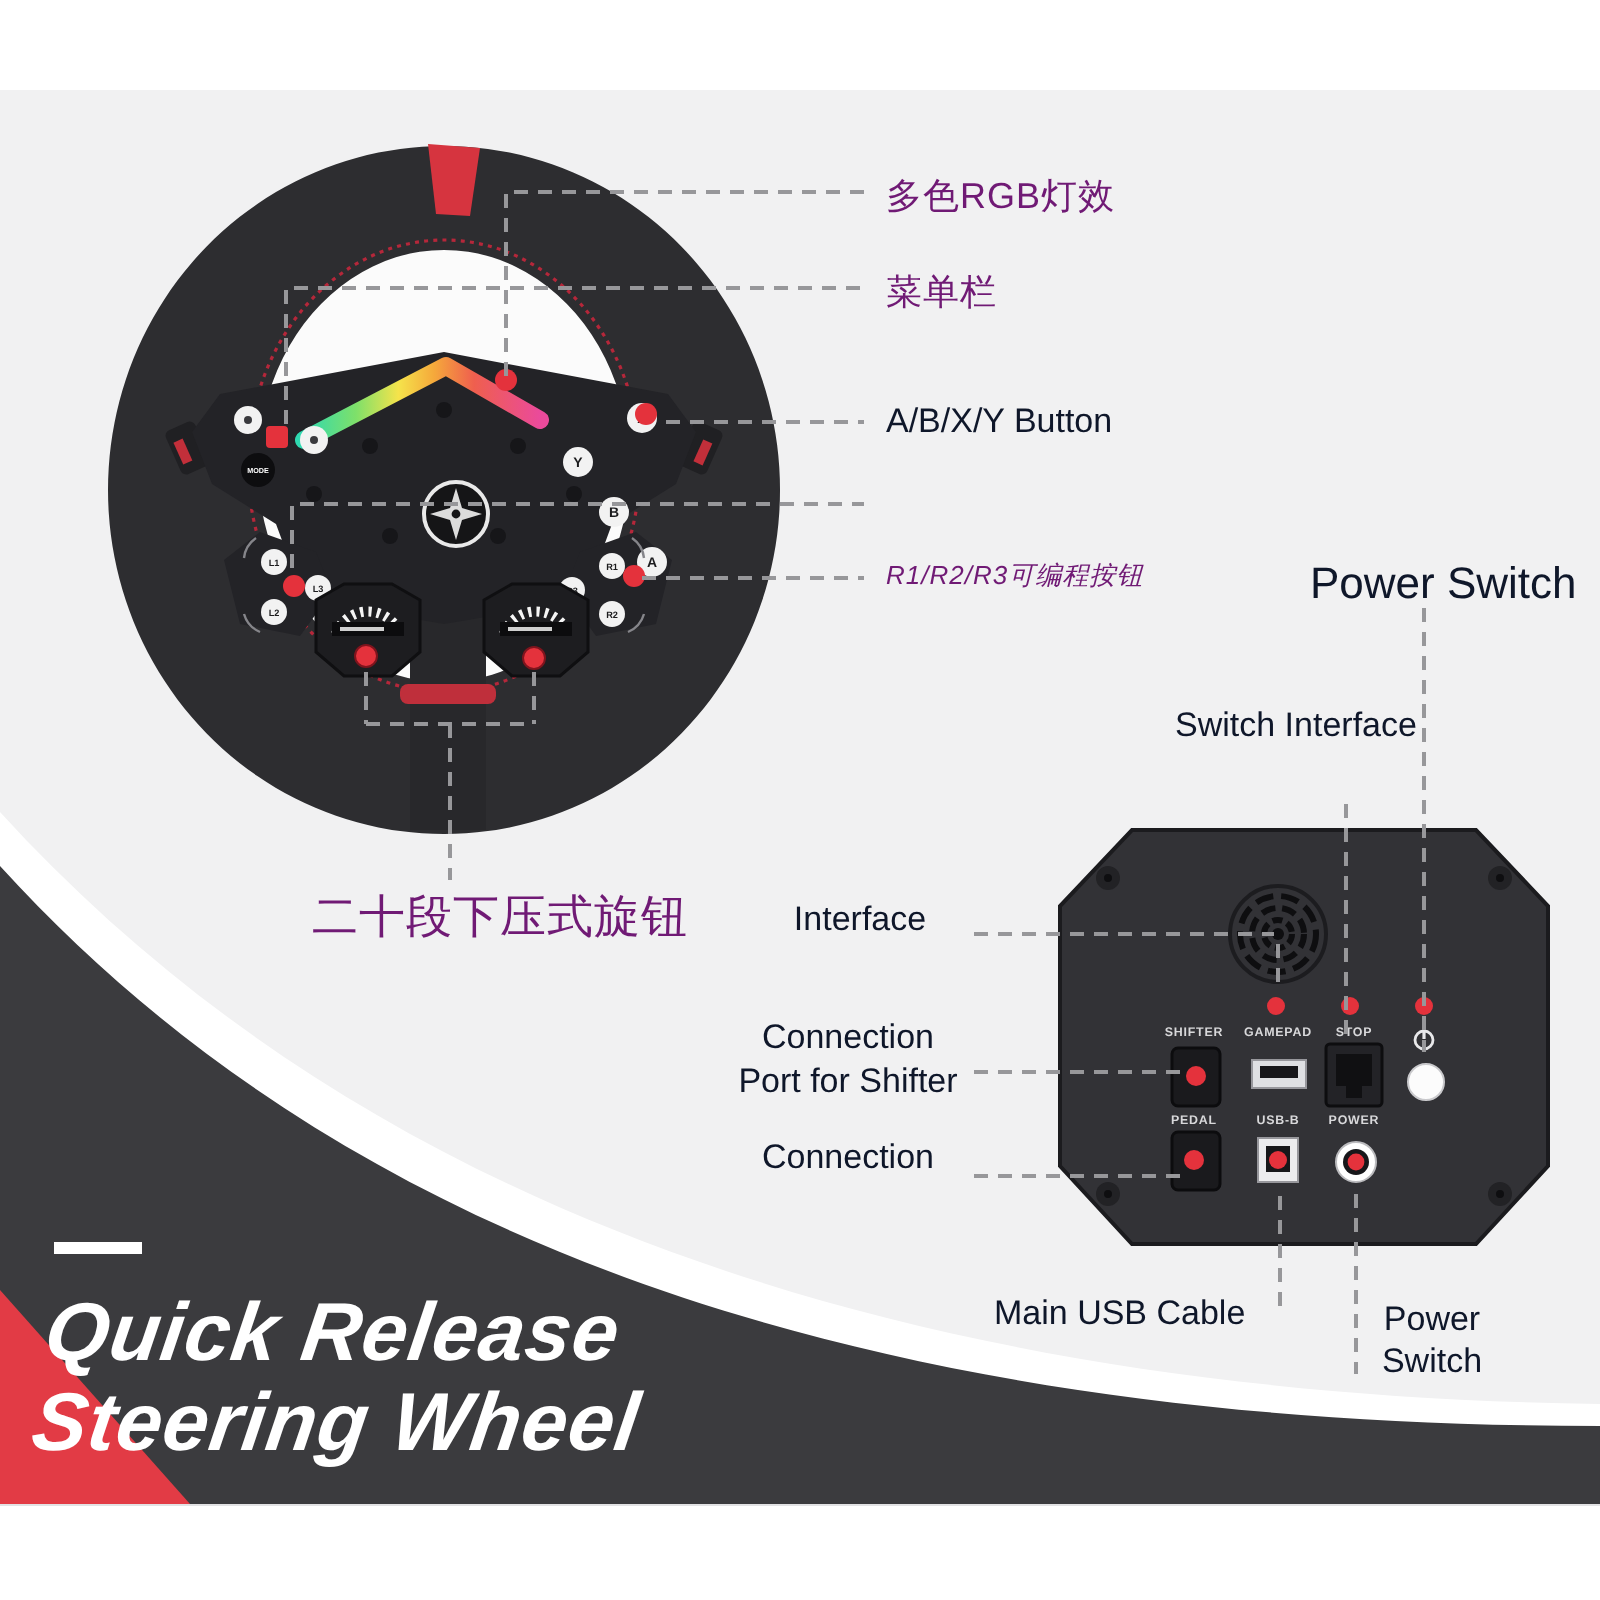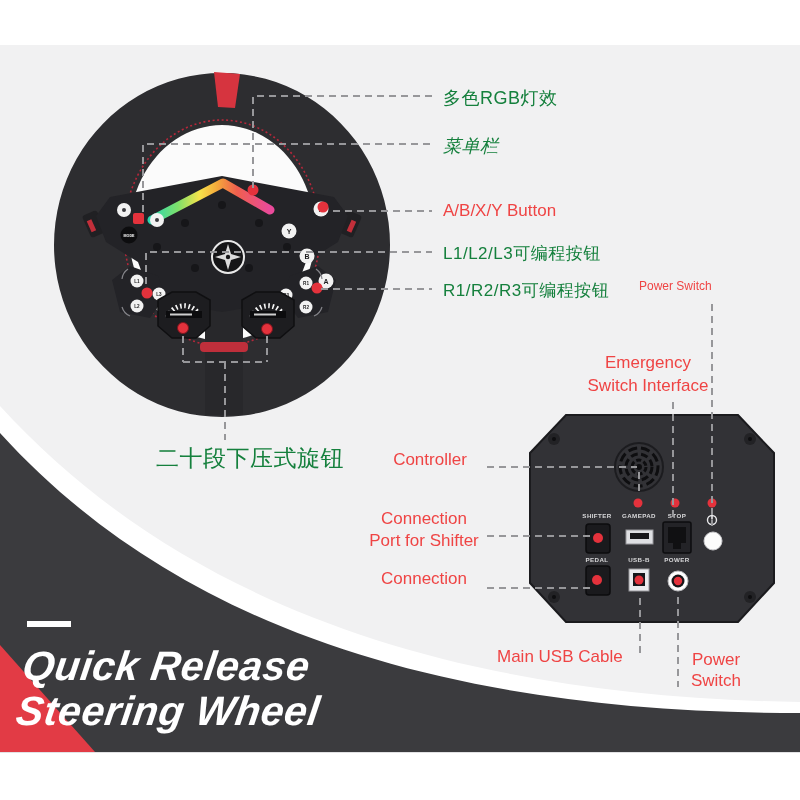--- a/index.html
+++ b/index.html
@@ -7,22 +7,22 @@
        font-family:"Liberation Sans","DejaVu Sans",sans-serif;background:#ffffff;}
   .stage{position:absolute;left:0;top:0;width:800px;height:800px;}
   .band-top{position:absolute;left:0;top:0;width:800px;height:45px;background:#ffffff;}
   .bg{position:absolute;left:0;top:45px;width:800px;height:708px;background:#f1f1f2;}
   .band-bottom{position:absolute;left:0;top:752px;width:800px;height:48px;background:#ffffff;border-top:1px solid #e2e2e4;}
   svg{position:absolute;overflow:visible;}
   .svg-full{left:0;top:0;width:800px;height:800px;}
   .svg-wheel{left:40px;top:55px;width:360px;height:400px;}
   .svg-box{left:528px;top:413px;width:248px;height:212px;}
   .lab{position:absolute;white-space:nowrap;color:#1c1c1c;}
-  .zh{font-size:18px;color:#15803d;letter-spacing:0.5px;text-align:center;}
-  .en{font-size:17px;color:#ef4444;}
+  .zh{font-size:18px;color:#701a75;letter-spacing:0.5px;text-align:center;}
+  .en{font-size:17px;color:#0f172a;}
   .ctr{text-align:center;white-space:normal;line-height:22px;}
   .banner-dash{position:absolute;left:27px;top:621px;width:44px;height:6px;background:#ffffff;}
   .banner-text{position:absolute;left:26px;top:644px;color:#ffffff;font-weight:bold;font-style:italic;
                font-size:41px;line-height:45px;transform:skewX(-8deg);transform-origin:0 0;letter-spacing:0.5px;}
   .dash{stroke:#97979a;stroke-width:2;stroke-dasharray:7 5;fill:none;}
 </style>
 </head>
 <body>
 
 <div class="stage">
@@ -217,34 +217,32 @@
     <path class="dash" d="M487,467 L637,467 M639,472 L639,496"></path>
     <path class="dash" d="M487,536 L592,536"></path>
     <path class="dash" d="M487,588 L592,588"></path>
     <path class="dash" d="M712,304 L712,526"></path>
     <path class="dash" d="M673,402 L673,518"></path>
     <path class="dash" d="M640,598 L640,656"></path>
     <path class="dash" d="M678,597 L678,687"></path>
   </svg>
 
   <div class="lab zh" style="left:443px;top:86px;">多色RGB灯效</div>
-  <div class="lab zh" style="left:443px;top:134px;font-style:italic;">菜单栏</div>
+  <div class="lab zh" style="left:443px;top:134px;">菜单栏</div>
   <div class="lab en" style="left:443px;top:201px;">A/B/X/Y Button</div>
-  <div class="lab zh" style="left:443px;top:242px;font-size:17px;">L1/L2/L3可编程按钮</div>
-  <div class="lab zh" style="left:443px;top:279px;font-size:17px;">R1/R2/R3可编程按钮</div>
+  <div class="lab zh" style="left:443px;top:279px;font-size:13px;font-style:italic;">R1/R2/R3可编程按钮</div>
   <div class="lab zh" style="left:156px;top:443px;font-size:23px;">二十段下压式旋钮</div>
-  <div class="lab en" style="left:639px;top:279px;font-size:12px;">Power Switch</div>
+  <div class="lab en" style="left:655px;top:279px;font-size:22px;">Power Switch</div>
 
   <div class="lab en ctr" style="left:570px;top:351px;width:156px;line-height:23px;">
-    <div>Emergency</div>
     <div>Switch Interface</div>
   </div>
 
   <div class="lab en ctr" style="left:378px;top:449px;width:104px;">
-    <div>Controller</div>
+    <div>Interface</div>
   </div>
 
   <div class="lab en ctr" style="left:368px;top:508px;width:112px;">
     <div>Connection</div>
     <div>Port for Shifter</div>
   </div>
 
   <div class="lab en ctr" style="left:368px;top:568px;width:112px;">
     <div>Connection</div>
   </div>

